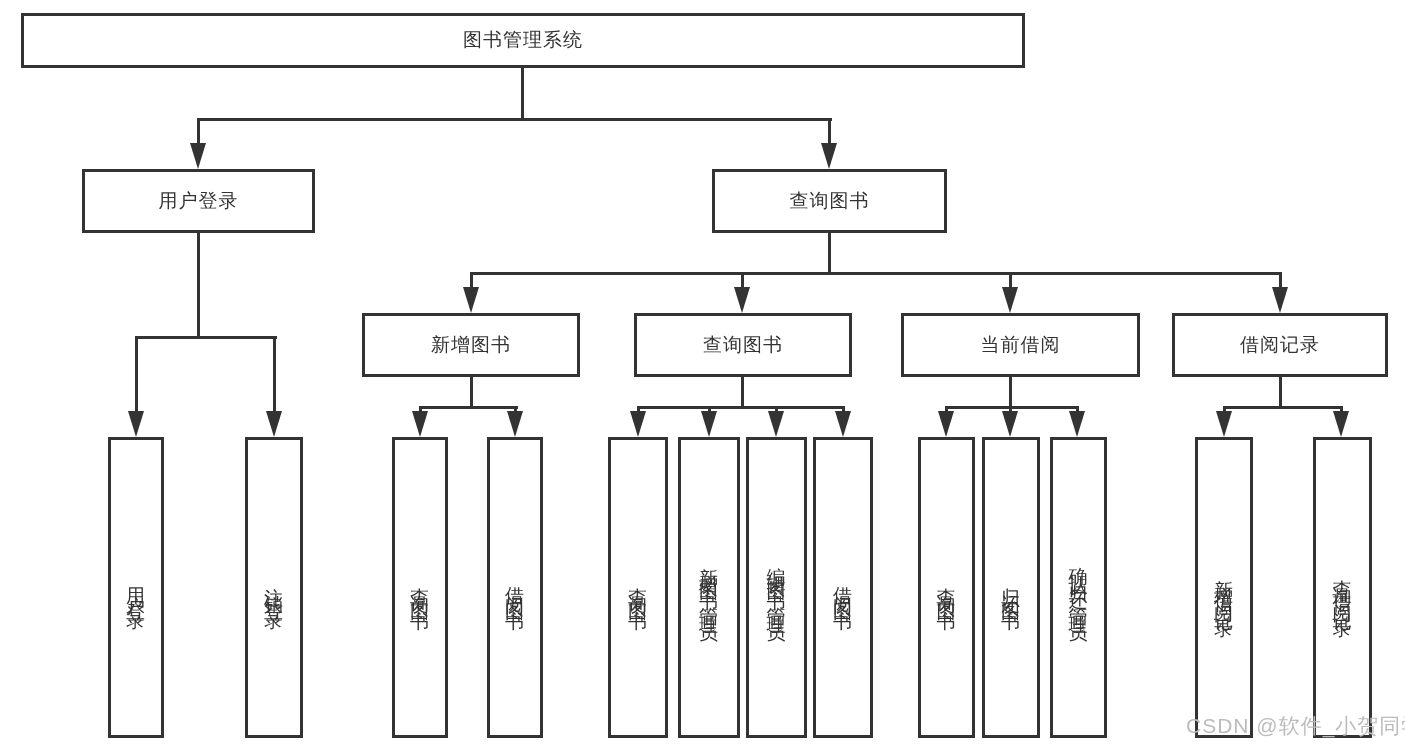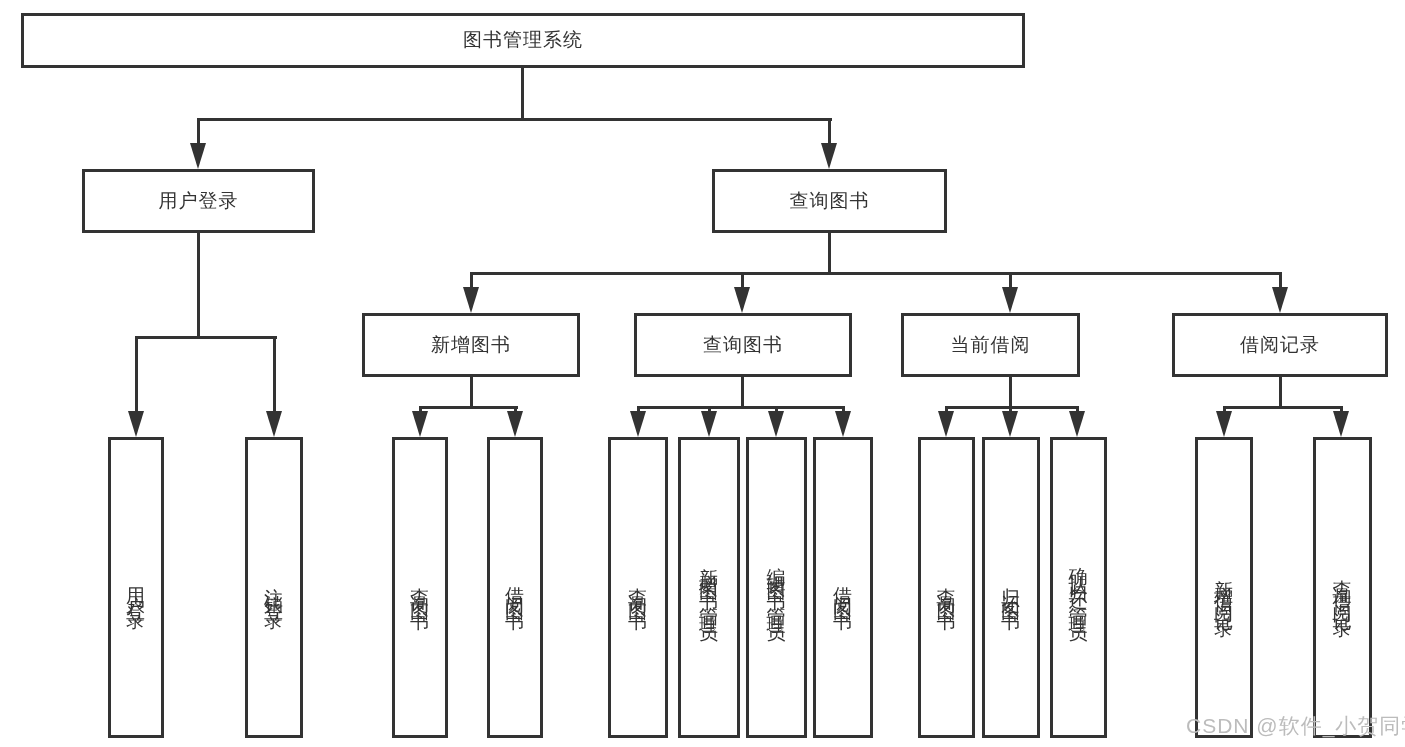--- a/index.html
+++ b/index.html
@@ -69,21 +69,21 @@
     <div class="vline" style="left:1009px;top:272px;height:17px"></div>
     <div class="vline" style="left:1279px;top:272px;height:17px"></div>
     <div class="arrow" style="left:463px;top:287px"></div>
     <div class="arrow" style="left:734px;top:287px"></div>
     <div class="arrow" style="left:1002px;top:287px"></div>
     <div class="arrow" style="left:1272px;top:287px"></div>
   </div>
 
   <div class="box" style="left:362px;top:313px;width:218px;height:64px">新增图书</div>
   <div class="box" style="left:634px;top:313px;width:218px;height:64px">查询图书</div>
-  <div class="box" style="left:901px;top:313px;width:179px;height:64px">当前借阅</div>
+  <div class="box" style="left:901px;top:313px;width:239px;height:64px">当前借阅</div>
   <div class="box" style="left:1172px;top:313px;width:216px;height:64px">借阅记录</div>
 
   <div>
     <div class="vline" style="left:470px;top:377px;height:29px"></div>
     <div class="hline" style="left:419px;top:406px;width:99px"></div>
     <div class="vline" style="left:419px;top:406px;height:8px"></div>
     <div class="vline" style="left:514px;top:406px;height:8px"></div>
     <div class="arrow" style="left:412px;top:411px"></div>
     <div class="arrow" style="left:507px;top:411px"></div>
   </div>

